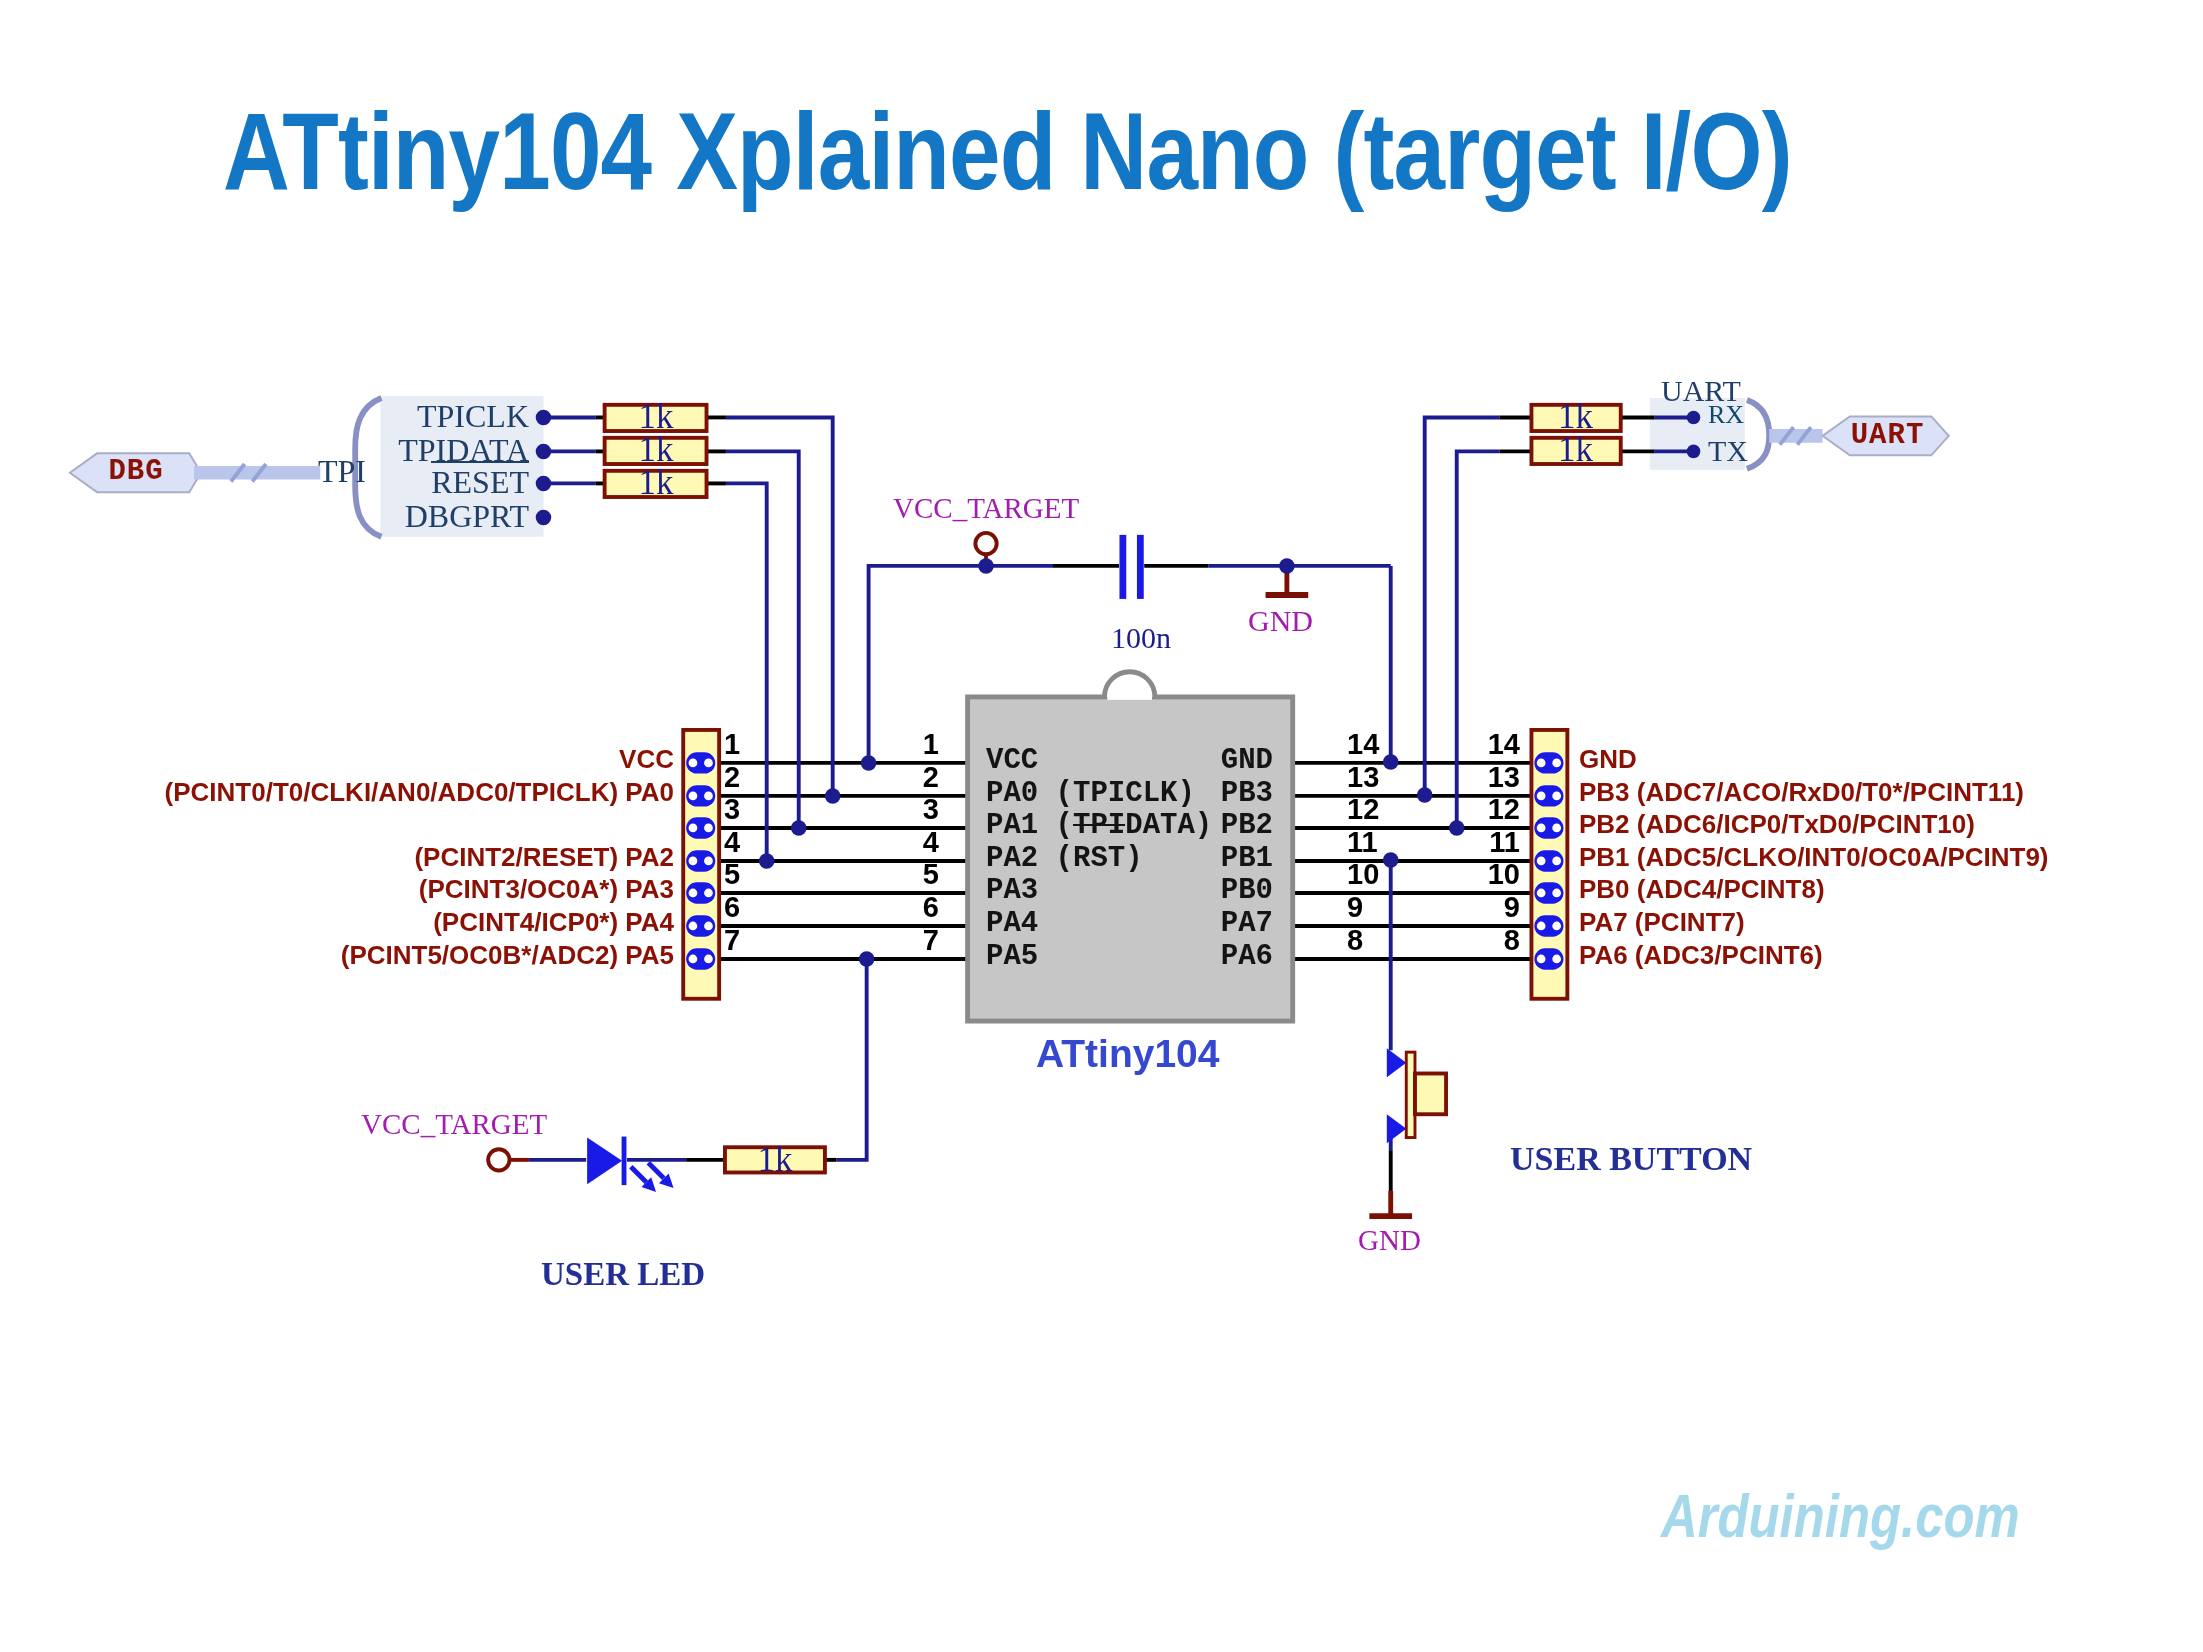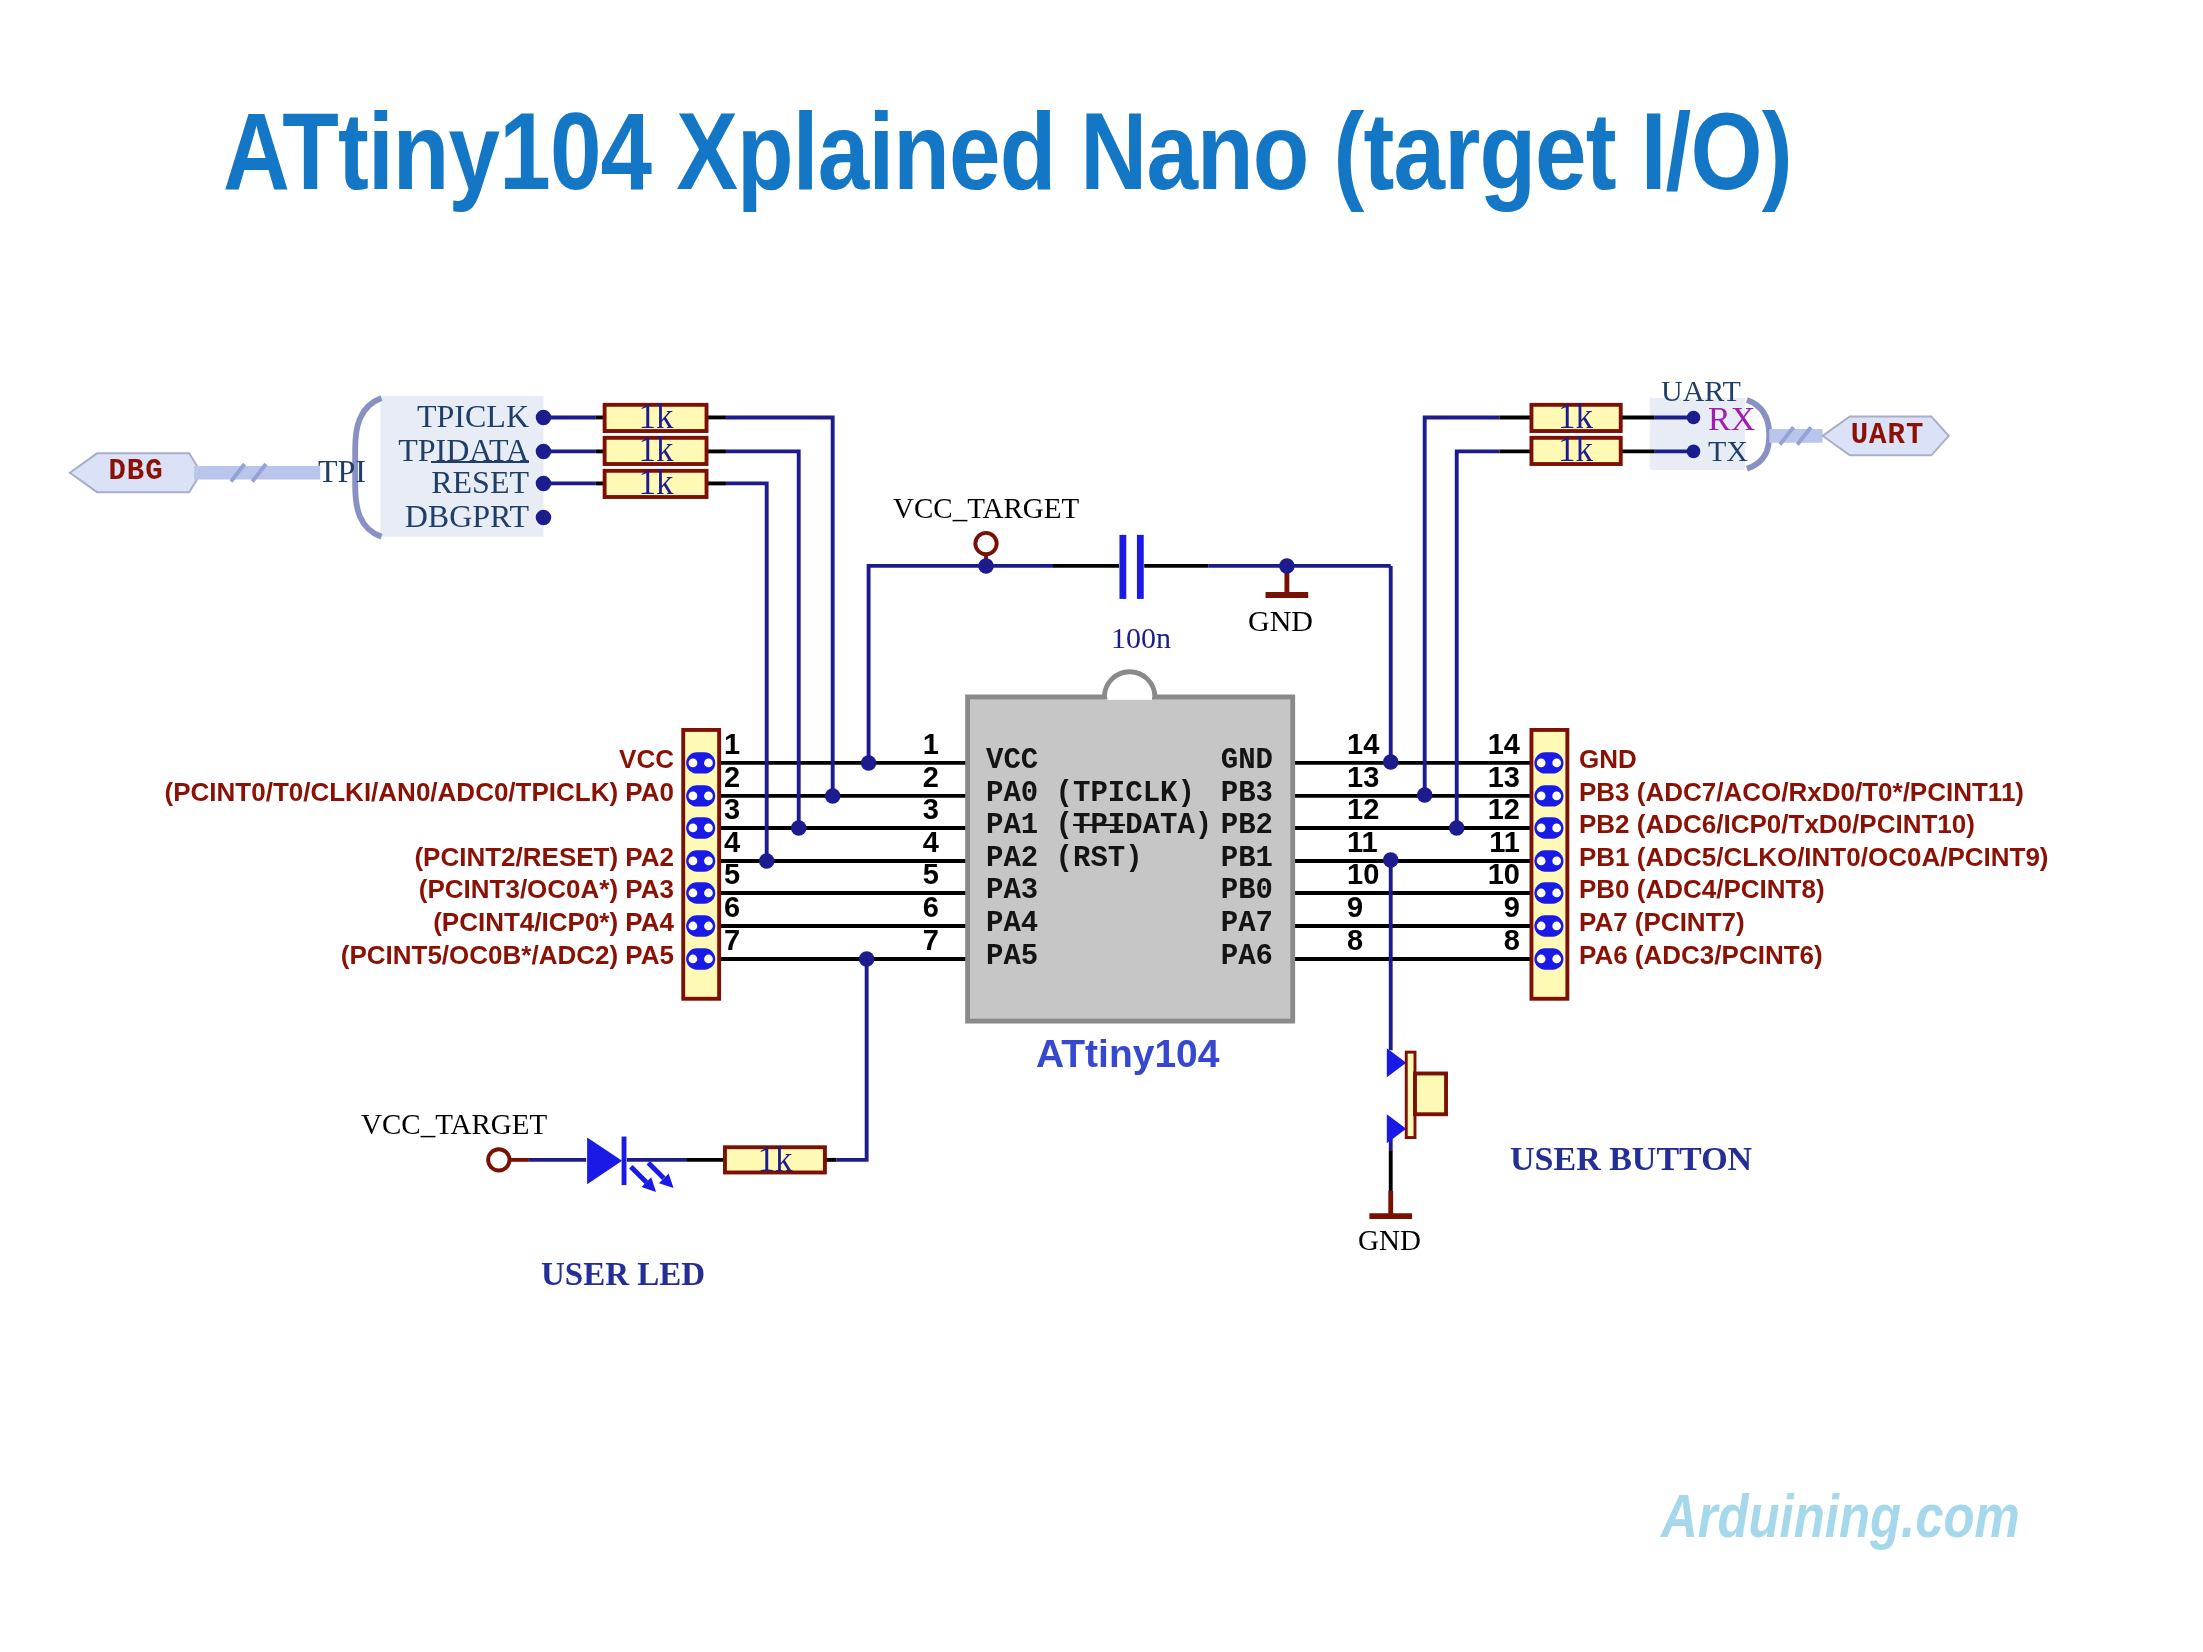--- a/index.html
+++ b/index.html
@@ -12,21 +12,21 @@
   .sig{font-size:32px;color:#1f3e68;width:291px;text-align:right;}
   .ovl{border-top:2.9px solid #1f3e68;padding-top:1px;}
   .rk{font-size:35px;color:#1c1c8e;text-align:center;}
   .redlab{font-weight:700;font-size:26px;color:#8b1105;}
   .llab{width:674px;text-align:right;}
   .num{font-weight:700;font-size:29px;color:#000;}
   .numr{width:136px;text-align:right;}
   .icpin{font-family:"Liberation Mono",monospace;font-weight:700;font-size:29px;color:#141414;}
   .icbar{border-top:2.9px solid #141414;padding-top:16px;}
   .icpr{width:213px;text-align:right;}
-  .dkred{color:#000000;}
+  .dkred{color:#a21caf;}
   .navyserif{color:#242e97;font-weight:700;font-size:33px;}
   .tagtxt{font-family:"Liberation Mono",monospace;font-weight:700;font-size:29px;color:#8c1105;text-align:center;letter-spacing:1px;}
   .icname{font-weight:700;font-size:39px;color:#3648cf;}
   .mark{font-style:italic;font-weight:700;font-size:62px;color:#a6d8ec;transform:scaleX(.82);transform-origin:0 0;}
 </style>
 </head>
 <body>
 
 <div class="stage">
 
@@ -258,21 +258,21 @@
 <div class="t serif sig" style="left:238px;top:500px;"><span>DBGPRT</span></div>
 
 <div class="t serif rk" style="left:605px;top:399px;width:102px;">1k</div>
 <div class="t serif rk" style="left:605px;top:432px;width:102px;">1k</div>
 <div class="t serif rk" style="left:605px;top:465px;width:102px;">1k</div>
 <div class="t serif rk" style="left:1531px;top:399px;width:89px;">1k</div>
 <div class="t serif rk" style="left:1531px;top:432px;width:89px;">1k</div>
 <div class="t serif rk" style="left:725px;top:1142px;width:100px;">1k</div>
 
 <div class="t serif" style="left:1661px;top:375px;font-size:30px;color:#1f3e68;">UART</div>
-<div class="t serif" style="left:1708px;top:401px;font-size:34px;color:#a21caf;">RX</div>
+<div class="t serif" style="left:1708px;top:401px;font-size:26px;color:#0c4a6e;">RX</div>
 <div class="t serif" style="left:1708px;top:435px;font-size:30px;color:#1f3e68;">TX</div>
 <div class="t tagtxt" style="left:1834px;top:421px;width:107px;">UART</div>
 
 <div class="t serif dkred" style="left:893px;top:493px;font-size:29px;">VCC_TARGET</div>
 <div class="t serif" style="left:1111px;top:622px;font-size:30px;color:#1c1c8e;">100n</div>
 <div class="t serif dkred" style="left:1248px;top:605px;font-size:30px;">GND</div>
 <div class="t serif dkred" style="left:361px;top:1109px;font-size:29px;">VCC_TARGET</div>
 <div class="t serif dkred" style="left:1358px;top:1225px;font-size:29px;">GND</div>
 
 <div class="t serif navyserif" style="left:541px;top:1227px;margin-top:30px;">USER LED</div>

